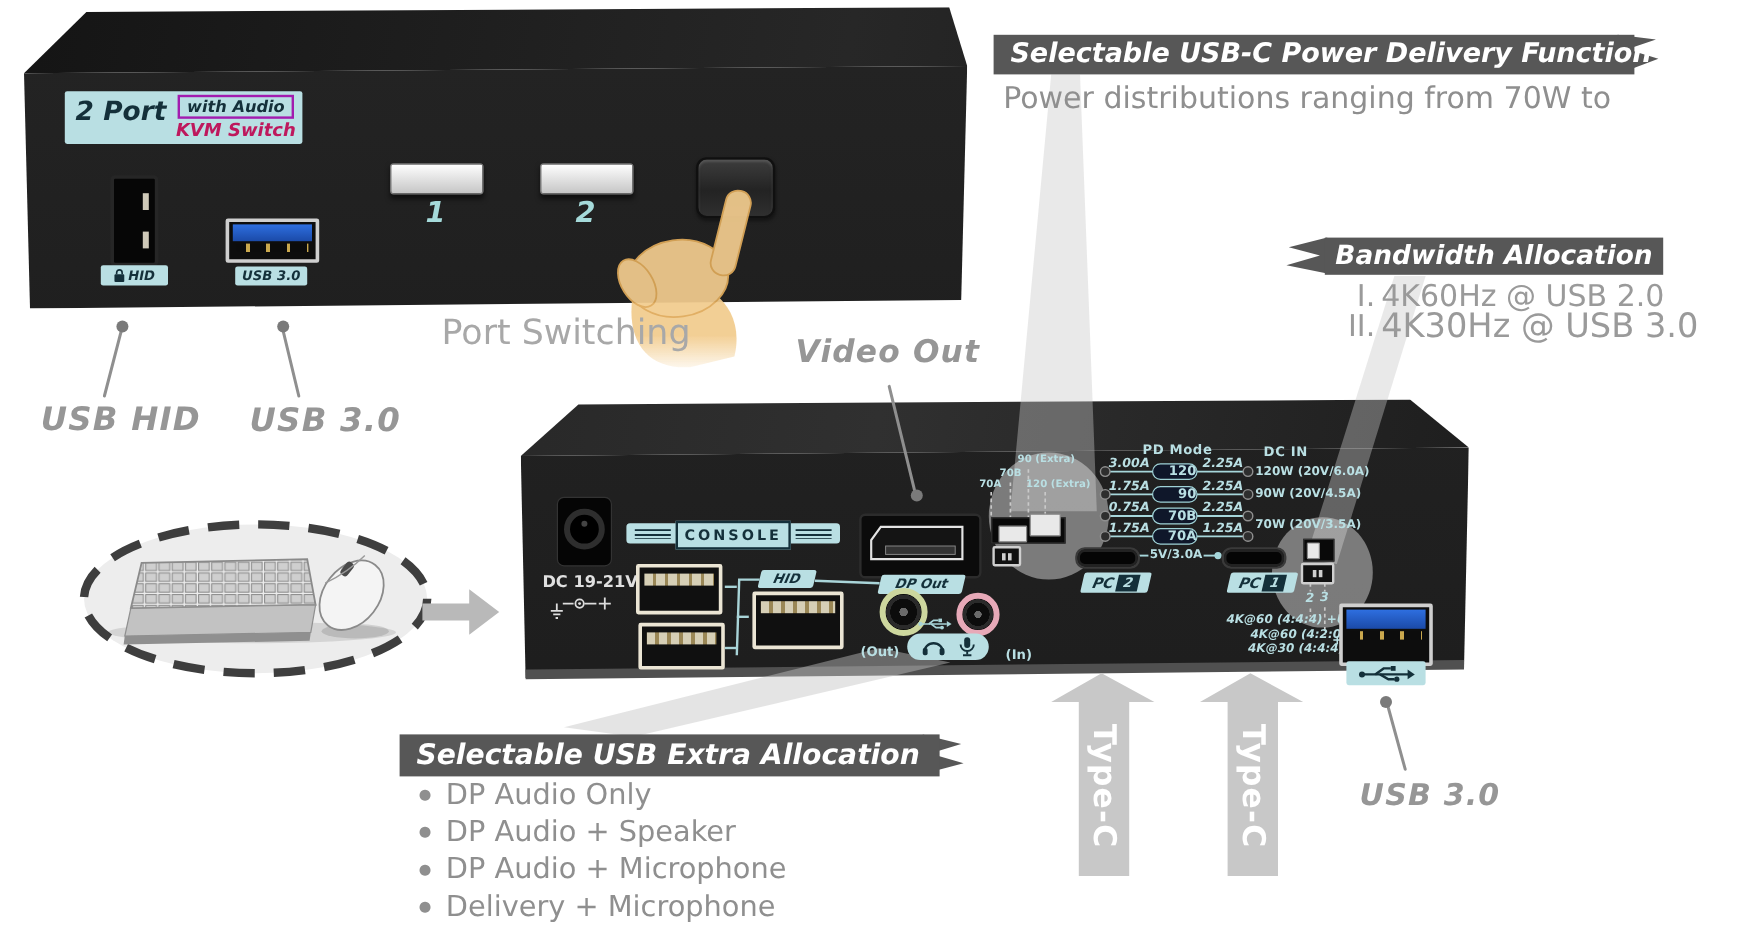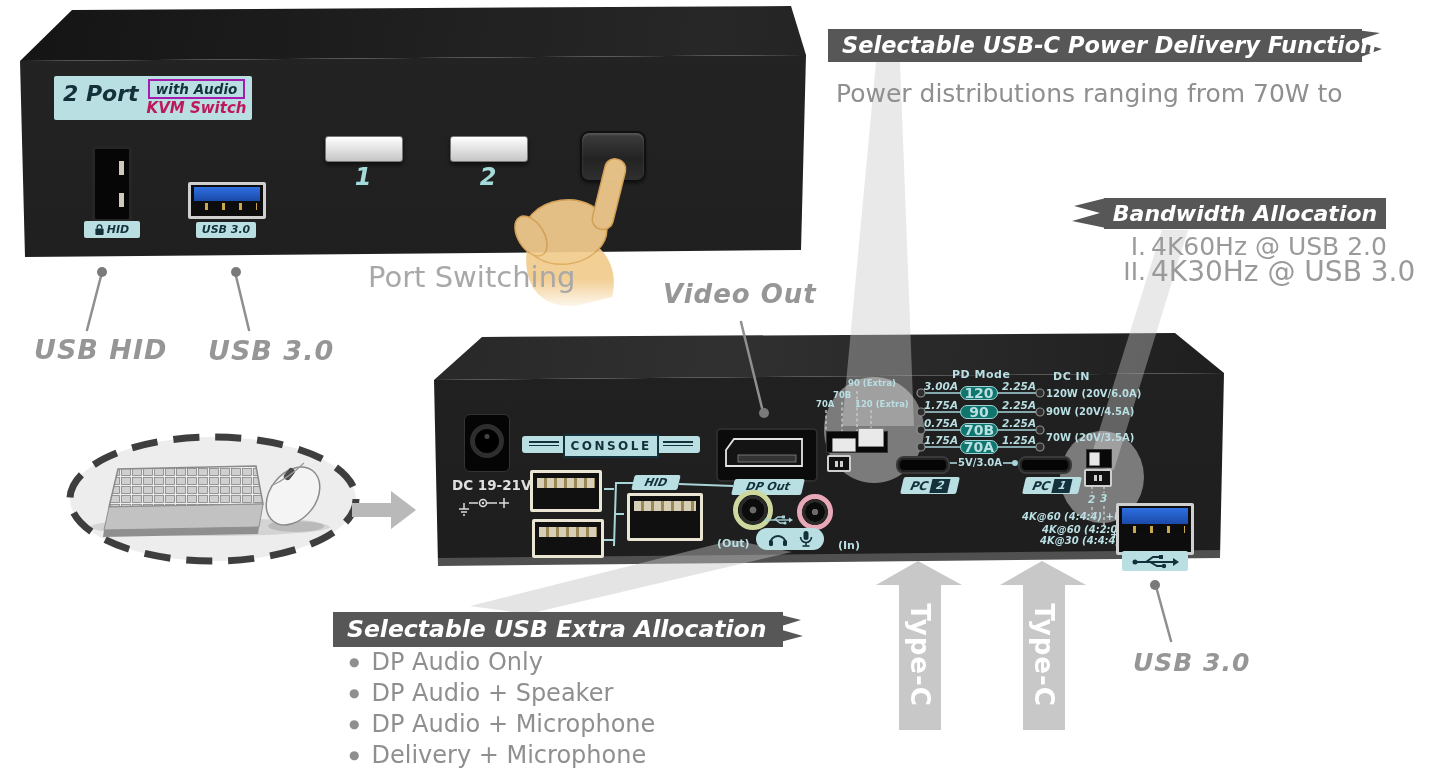--- a/index.html
+++ b/index.html
@@ -41,22 +41,22 @@
   .indicator{background:linear-gradient(#fefefe,#c6c6c6);border:1px solid #777;border-radius:3px;
      box-shadow:0 3px 4px rgba(0,0,0,.55);}
   .numeral{color:#a5dada;font-weight:bold;font-style:italic;font-size:24px;}
   .typec-port{background:#050505;border:2px solid #3a3a3a;border-radius:8px;
      box-shadow:inset 0 0 0 2px #222;}
   .dip-house{background:#090909;border:1px solid #333;}
   .dip-slider{position:absolute;background:#e9e9e9;border:1px solid #888;border-radius:1px;}
   .dipbox{border:2px solid #cfcfcf;border-radius:2px;background:#111;
      display:flex;align-items:center;justify-content:center;gap:2px;}
   .dipbox i{display:block;width:3px;height:6px;background:#cfcfcf;}
-  .oval{border:1.5px solid #9fd2d6;border-radius:9px;background:#0f766e;color:#b9dfe3;
-     font-weight:bold;font-size:14px;text-align:center;}
+  .oval{border:1.5px solid #9fd2d6;border-radius:9px;background:#0f172a;color:#b9dfe3;
+     font-weight:bold;font-size:11px;text-align:right;}
   .pd-lab{font-size:10.5px;}
   .dc-head{font-size:11px;letter-spacing:.5px;}
   .console-strip{background:#b9dfe3;border-radius:3px;}
   .console-strip::before,.console-strip::after{content:"";position:absolute;top:5px;width:30px;height:8px;
      background:repeating-linear-gradient(180deg,#14303a 0 1.6px,transparent 1.6px 3.8px);}
   .console-strip::before{left:7px;} .console-strip::after{right:7px;}
   .console-box{position:absolute;left:50%;top:-2px;transform:translateX(-50%);width:92px;height:20px;
      border:2px solid #14303a;background:#b9dfe3;text-align:center;font-size:12px;letter-spacing:2.5px;
      font-weight:bold;color:#14303a;line-height:20px;}
   .jack{border-radius:50%;background:radial-gradient(#6a6a6a 0 16%,#0c0c0c 17% 52%,#2a2a2a 53% 68%,#000 69%);}
@@ -364,21 +364,21 @@
 
     <g opacity="0.93">
       <path d="M527 248 C522 285 540 308 575 306 L612 297 C618 272 608 255 597 246 Z" fill="url(#armFade)"></path>
       <ellipse cx="565" cy="232" rx="42" ry="32" transform="rotate(-8 565 232)" fill="#f2cc8e" stroke="#dfa959" stroke-width="1.5"></ellipse>
       <ellipse cx="531" cy="236" rx="13" ry="22" transform="rotate(-32 531 236)" fill="#f2cc8e" stroke="#dfa959" stroke-width="1.5"></ellipse>
       <rect x="598" y="158" width="21" height="72" rx="10" transform="rotate(14 608 196)" fill="#f2cc8e" stroke="#dfa959" stroke-width="1.5"></rect>
     </g>
   </svg>
 
   <div class="abs banner" style="left:828px;top:29px;width:520px;height:33px;line-height:33px;padding-left:14px;font-size:22.5px;">Selectable USB-C Power Delivery Function</div>
-  <div class="abs gtext" style="left:836px;top:67px;font-size:25px;margin-top:12px;">Power distributions ranging from 70W to</div>
+  <div class="abs gtext" style="left:836px;top:67px;font-size:25px;">Power distributions ranging from 70W to</div>
 
   <div class="abs banner" style="left:1104px;top:198px;width:282px;height:31px;line-height:31px;text-align:center;font-size:22px;">Bandwidth Allocation</div>
   <div class="abs" style="left:1112px;top:231px;display:flex;height:31px;align-items:center;">
     <span class="gtext" style="width:34px;text-align:right;padding-right:5px;font-size:25px;color:#9a9a9a;">I.</span>
     <span class="gtext" style="font-size:25px;color:#9a9a9a;">4K60Hz @ USB 2.0</span>
   </div>
   <div class="abs" style="left:1112px;top:256px;display:flex;height:31px;align-items:center;">
     <span class="gtext" style="width:34px;text-align:right;padding-right:5px;font-size:25px;color:#9a9a9a;">II.</span>
     <span class="gtext" style="font-size:28px;color:#9a9a9a;">4K30Hz @ USB 3.0</span>
   </div>

